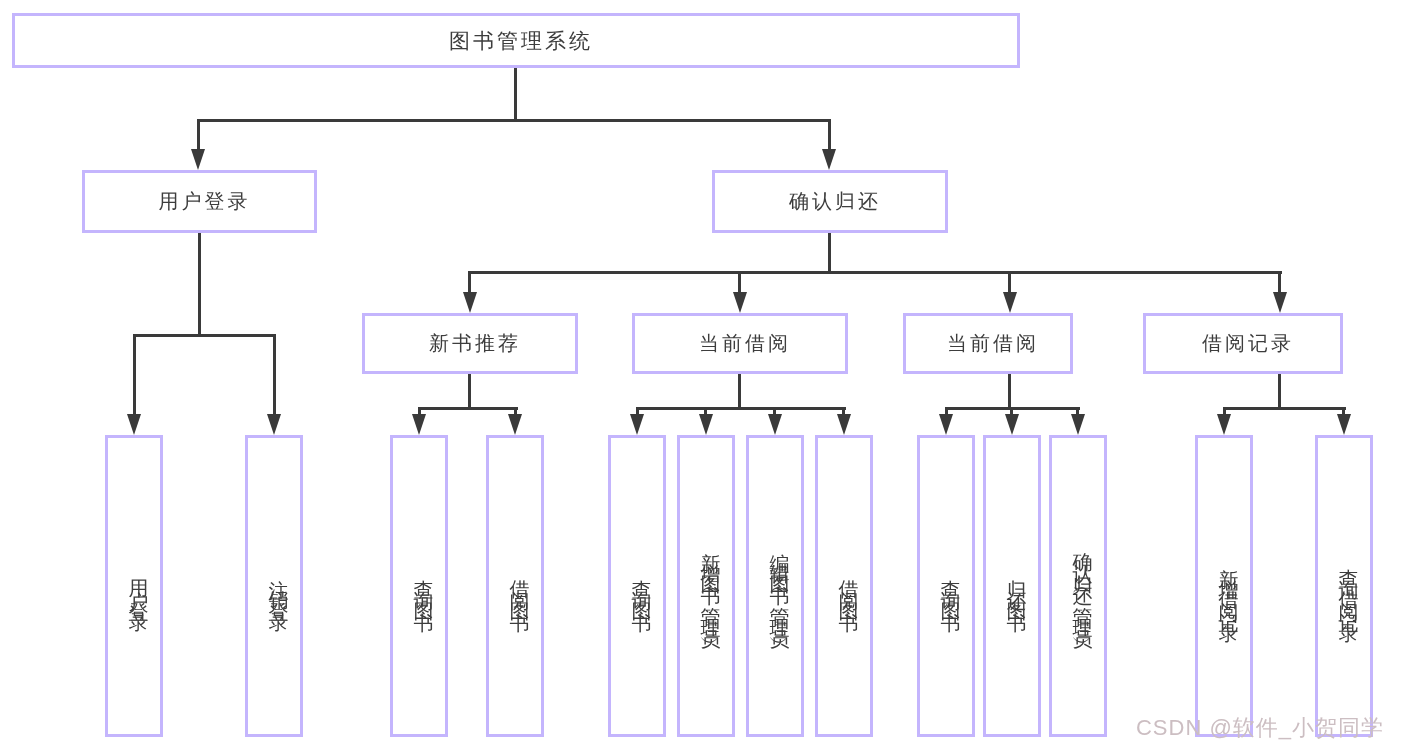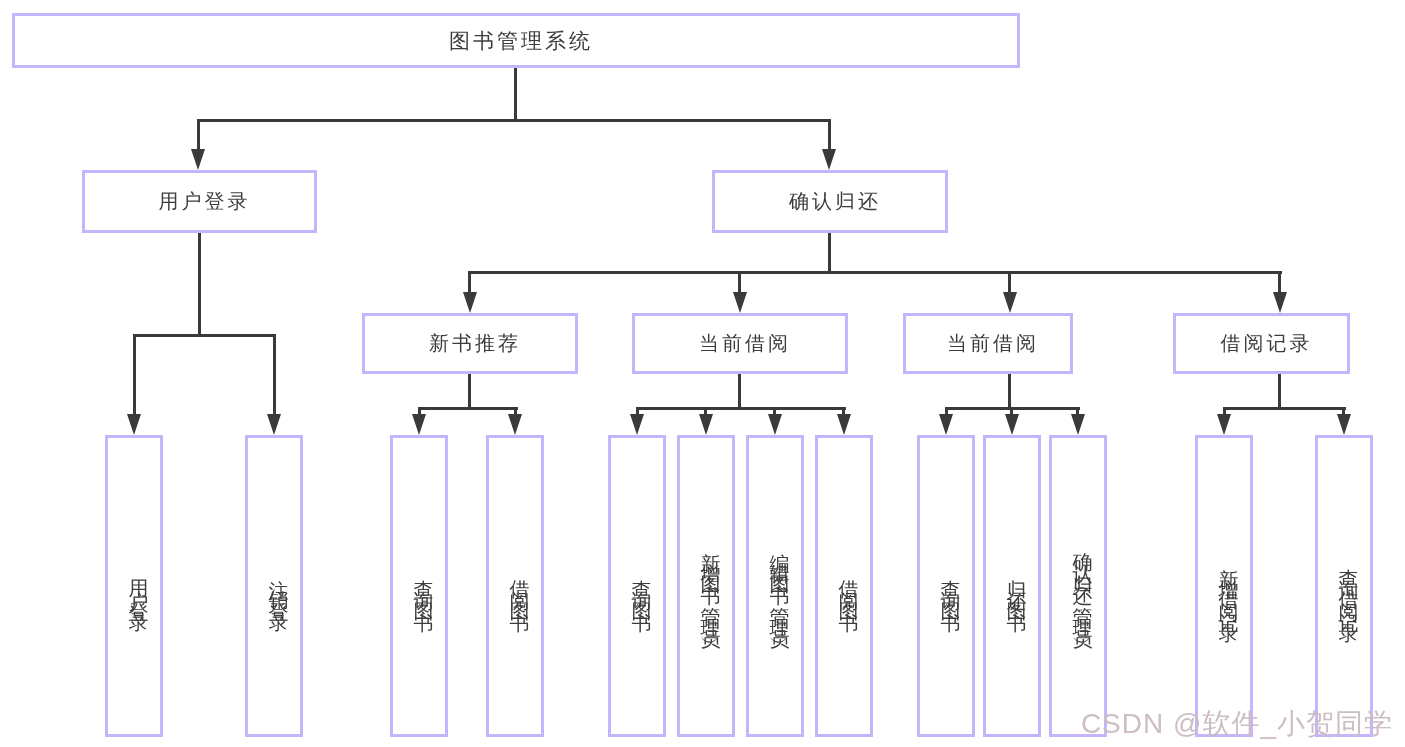--- a/index.html
+++ b/index.html
@@ -39,23 +39,23 @@
   .vl { width: 3px; }
   .arr {
     position: absolute;
     width: 0; height: 0;
     border-left: 7px solid transparent;
     border-right: 7px solid transparent;
     border-top: 21px solid #3a3a3a;
   }
   .watermark {
     position: absolute;
-    right: 12px;
+    right: 21px;
     bottom: 4px;
-    font-size: 28px;
+    font-size: 22px;
     color: #ccbec2;
     letter-spacing: 1px;
     z-index: 10;
   }
 </style>
 </head>
 <body>
 
 <div class="canvas">
 
@@ -97,21 +97,21 @@
 
   <div class="box" style="left:362px;top:313px;width:216px;height:61px">
     <span>新书推荐</span>
   </div>
   <div class="box" style="left:632px;top:313px;width:216px;height:61px">
     <span>当前借阅</span>
   </div>
   <div class="box" style="left:903px;top:313px;width:170px;height:61px">
     <span>当前借阅</span>
   </div>
-  <div class="box" style="left:1173px;top:313px;width:177px;height:61px">
+  <div class="box" style="left:1143px;top:313px;width:200px;height:61px">
     <span>借阅记录</span>
   </div>
 
   <div class="vl" style="left:468px;top:374px;height:36px"></div>
   <div class="hl" style="left:418px;top:407px;width:100px"></div>
   <div class="vl" style="left:418px;top:407px;height:12px"></div>
   <div class="vl" style="left:514px;top:407px;height:12px"></div>
   <div class="arr" style="left:412px;top:414px"></div>
   <div class="arr" style="left:508px;top:414px"></div>
 

